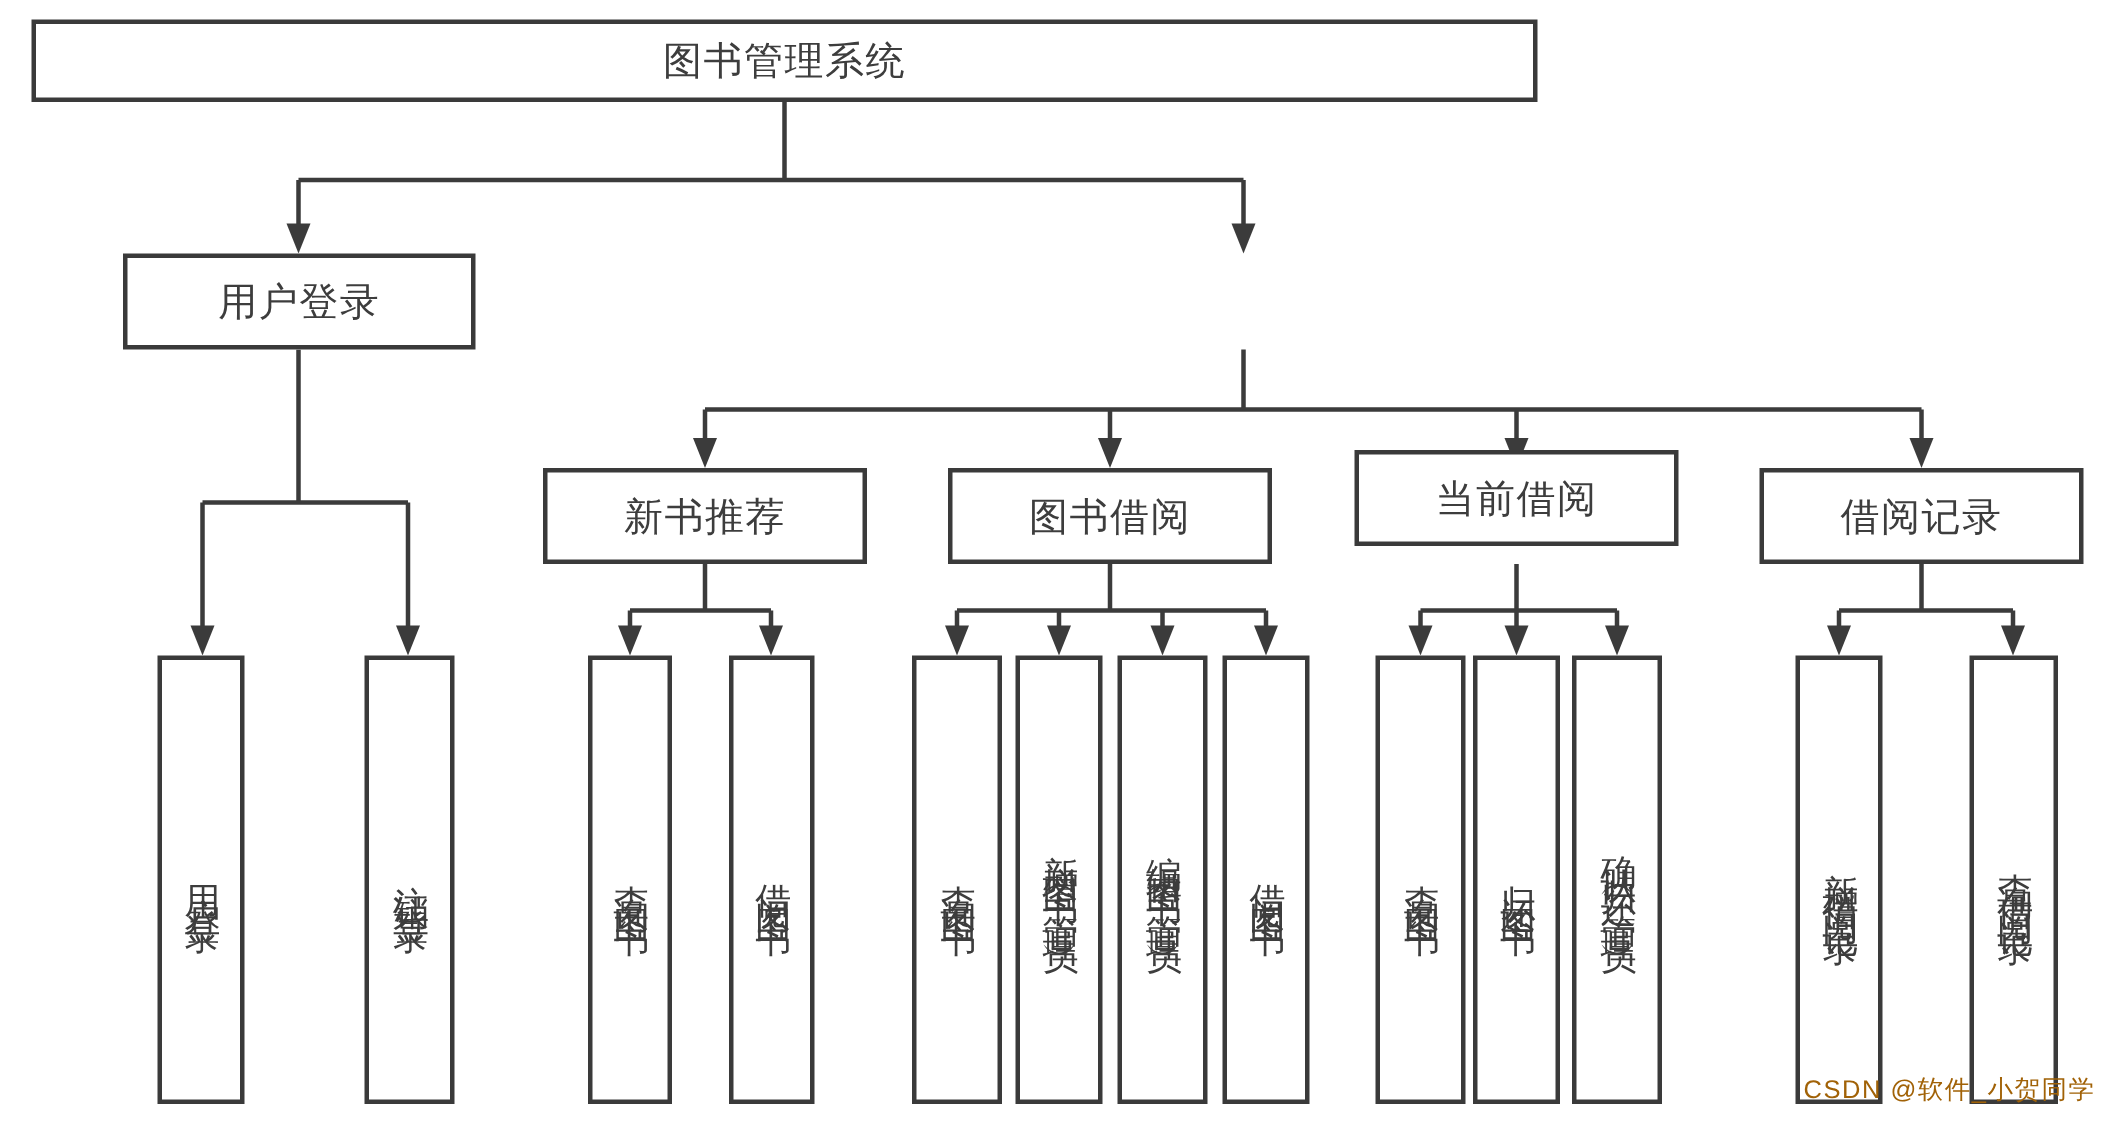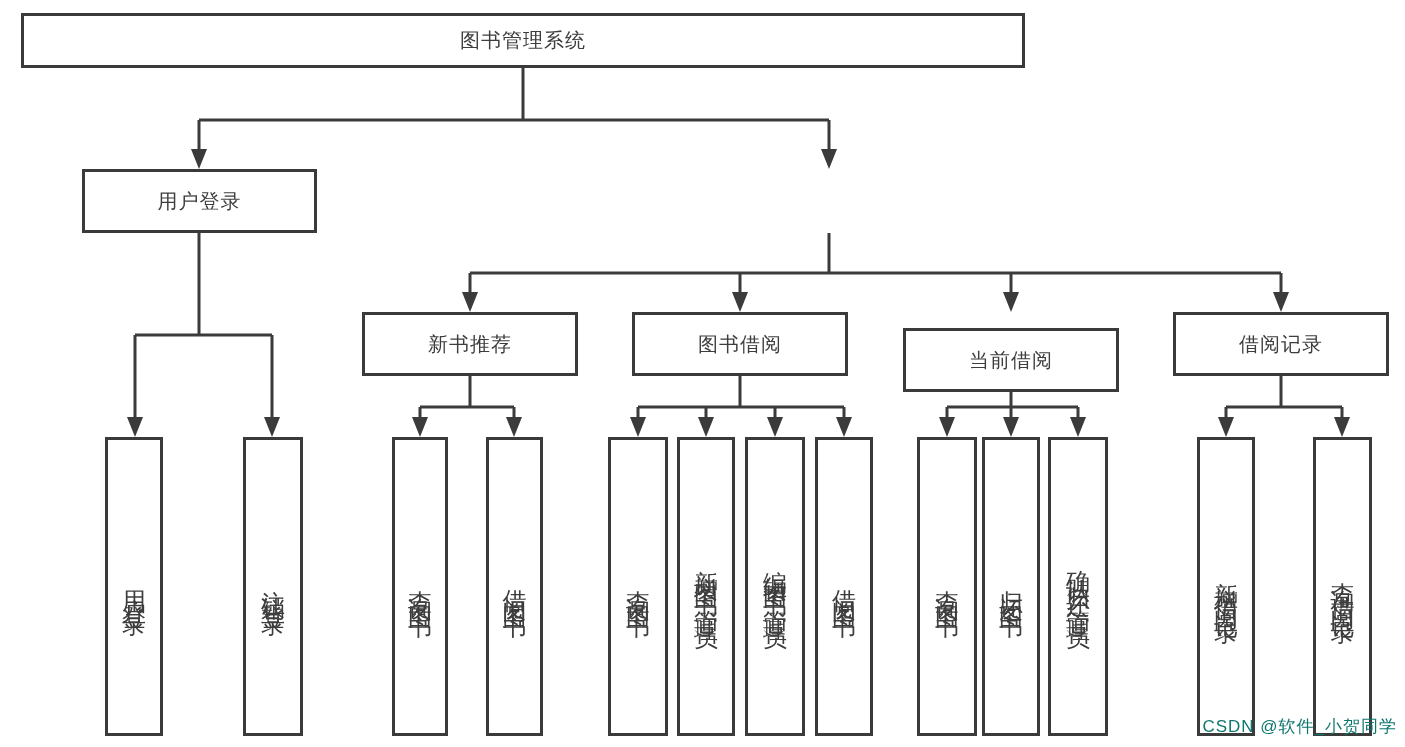--- a/index.html
+++ b/index.html
@@ -20,41 +20,41 @@
     position: absolute;
     box-sizing: border-box;
     border: 3px solid #3a3a3a;
     background: #ffffff;
     display: flex;
     align-items: center;
     justify-content: center;
     color: #3d3d3d;
   }
   .hbox {
-    font-size: 20px;
+    font-size: 26px;
     letter-spacing: 1px;
     white-space: nowrap;
     font-family: Liberation Mono, monospace;
   }
   .vbox {
     font-size: 24px;
   }
   .vbox .vtext {
     writing-mode: vertical-rl;
     text-orientation: mixed;
     letter-spacing: 8px;
     line-height: 1;
     white-space: nowrap;
   }
   .watermark {
     position: absolute;
     right: 8px;
     bottom: 9px;
     font-size: 17px;
-    color: #0f766e;
+    color: #a16207;
     letter-spacing: 1px;
     white-space: nowrap;
     z-index: 5;
     margin-left: 36px;
   }
 </style>
 </head>
 <body>
 
 <div id="stage">
@@ -119,21 +119,21 @@
   <div class="node hbox" style="left:82px; top:169px; width:235px; height:64px;">
     <span>用户登录</span>
   </div>
 
   <div class="node hbox" style="left:632px; top:312px; width:216px; height:64px;">
     <span>图书借阅</span>
   </div>
   <div class="node hbox" style="left:362px; top:312px; width:216px; height:64px;">
     <span>新书推荐</span>
   </div>
-  <div class="node hbox" style="left:903px; top:328px; width:216px; height:64px;">
+  <div class="node hbox" style="left:903px; top:300px; width:216px; height:64px;">
     <span>当前借阅</span>
   </div>
   <div class="node hbox" style="left:1173px; top:312px; width:216px; height:64px;">
     <span>借阅记录</span>
   </div>
 
   <div class="node vbox" style="left:105px; top:437px; width:58px; height:299px;">
     <span class="vtext">用户登录</span>
   </div>
   <div class="node vbox" style="left:243px; top:437px; width:60px; height:299px;">

